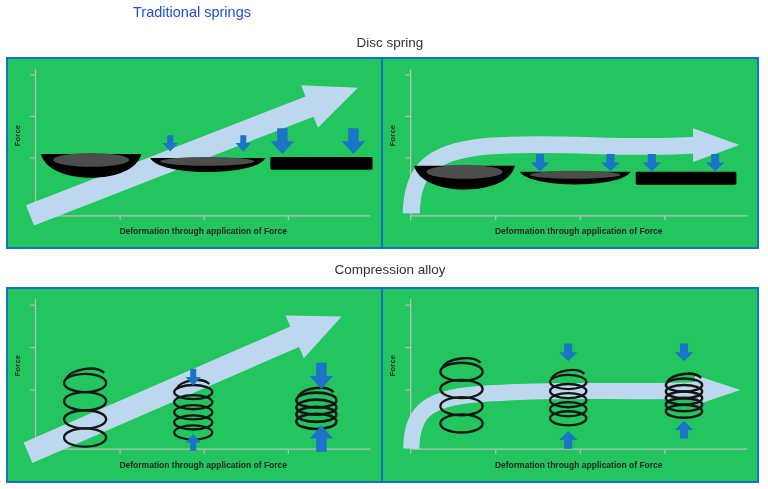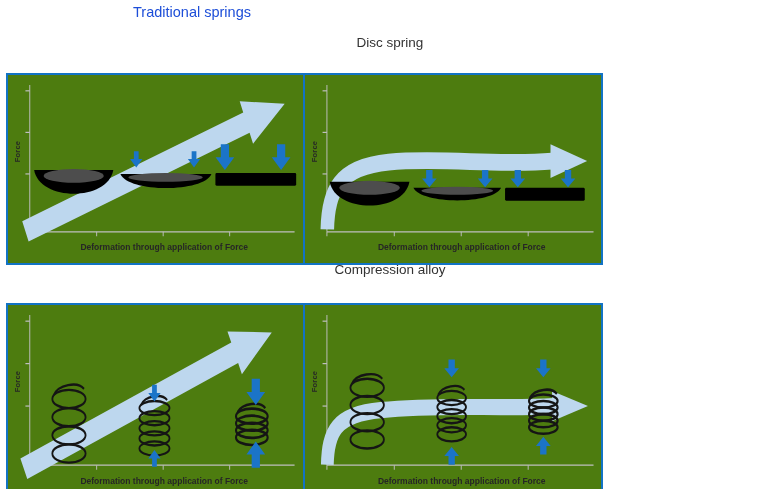--- a/index.html
+++ b/index.html
@@ -8,22 +8,22 @@
 
   .col-hdr{position:absolute;top:4px;font-size:14.5px;font-weight:normal;color:#1d4ed8;text-align:center;}
   .col-hdr.left{left:0;width:384px;}
   .col-hdr.right{left:384px;width:330px;}
 
   .section-label{position:absolute;left:0;width:740px;text-align:center;
                  font-size:13.5px;color:#333;margin-left:20px;}
   .section-label.disc{top:35px;}
   .section-label.compression{top:262px;}
 
-  .panel-row{position:absolute;left:6px;width:597px;border:2.5px solid #1273C4;
-             display:flex;box-sizing:border-box;background:#4d7c0f;margin-top:16px;}
+  .panel-row{position:absolute;left:6px;width:753px;border:2.5px solid #1273C4;
+             display:flex;box-sizing:border-box;background:#22c55e;}
   .panel-row.row1{top:57px;height:192px;}
   .panel-row.row2{top:287px;height:196px;}
   .panel{position:relative;width:50%;box-sizing:border-box;}
   .panel.first{border-right:2.5px solid #1273C4;}
 
   .panel svg{position:absolute;left:0;top:0;width:100%;height:100%;}
 
   .ylab{position:absolute;top:72px;left:-11px;width:40px;text-align:center;
         transform:rotate(-90deg);font-size:7.5px;font-weight:bold;color:#262626;
         letter-spacing:.2px;pointer-events:none;}

